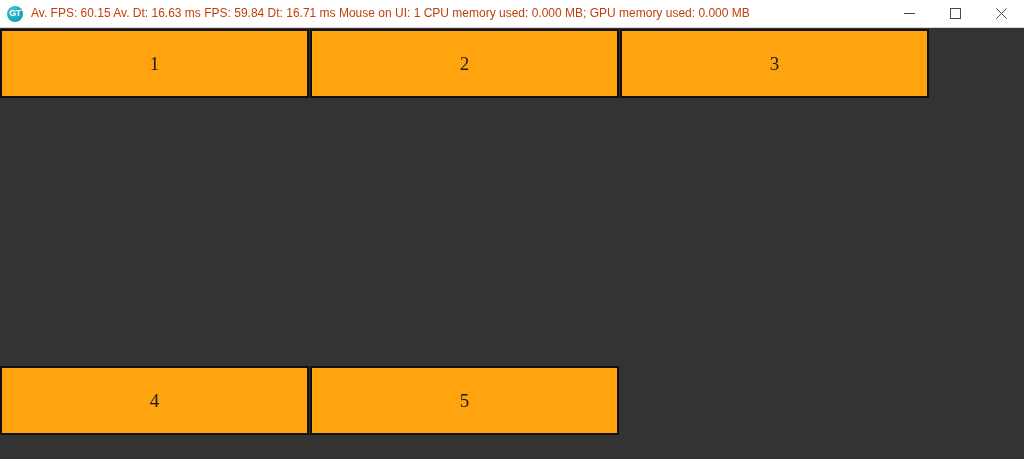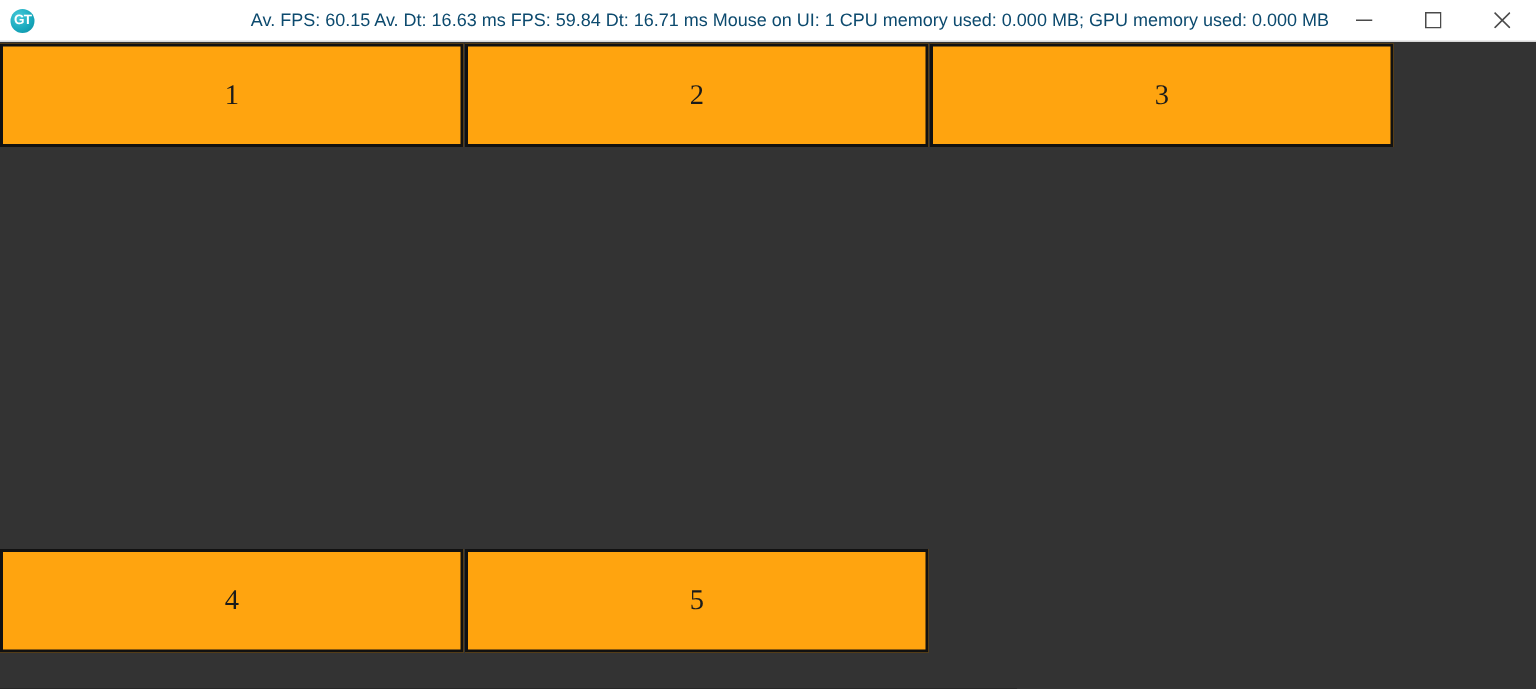--- a/index.html
+++ b/index.html
@@ -8,21 +8,20 @@
     padding: 0;
     background: #1e1e1e;
   }
   #app-window {
     position: relative;
     width: 1024px;
     height: 459px;
     overflow: hidden;
     font-family: "Liberation Sans", sans-serif;
     background: #333333;
-    text-align: right;
   }
 
   
   #title-bar {
     position: absolute;
     left: 0; top: 0;
     width: 1024px;
     height: 28px;
     background: #ffffff;
     border-bottom: 1px solid #d8d8d8;
@@ -54,21 +53,21 @@
     justify-content: center;
     font-family: "Liberation Sans", sans-serif;
     font-size: 9px;
     font-weight: bold;
     color: #ffffff;
     letter-spacing: -0.5px;
     line-height: 1;
   }
   #title-text {
     font-size: 12px;
-    color: #0c4a6e;
+    color: #c2410c;
     white-space: nowrap;
     overflow: hidden;
     flex: 1 1 auto;
     line-height: 27px;
   }
   .win-btn {
     width: 46px;
     height: 27px;
     flex: 0 0 auto;
     display: flex;

